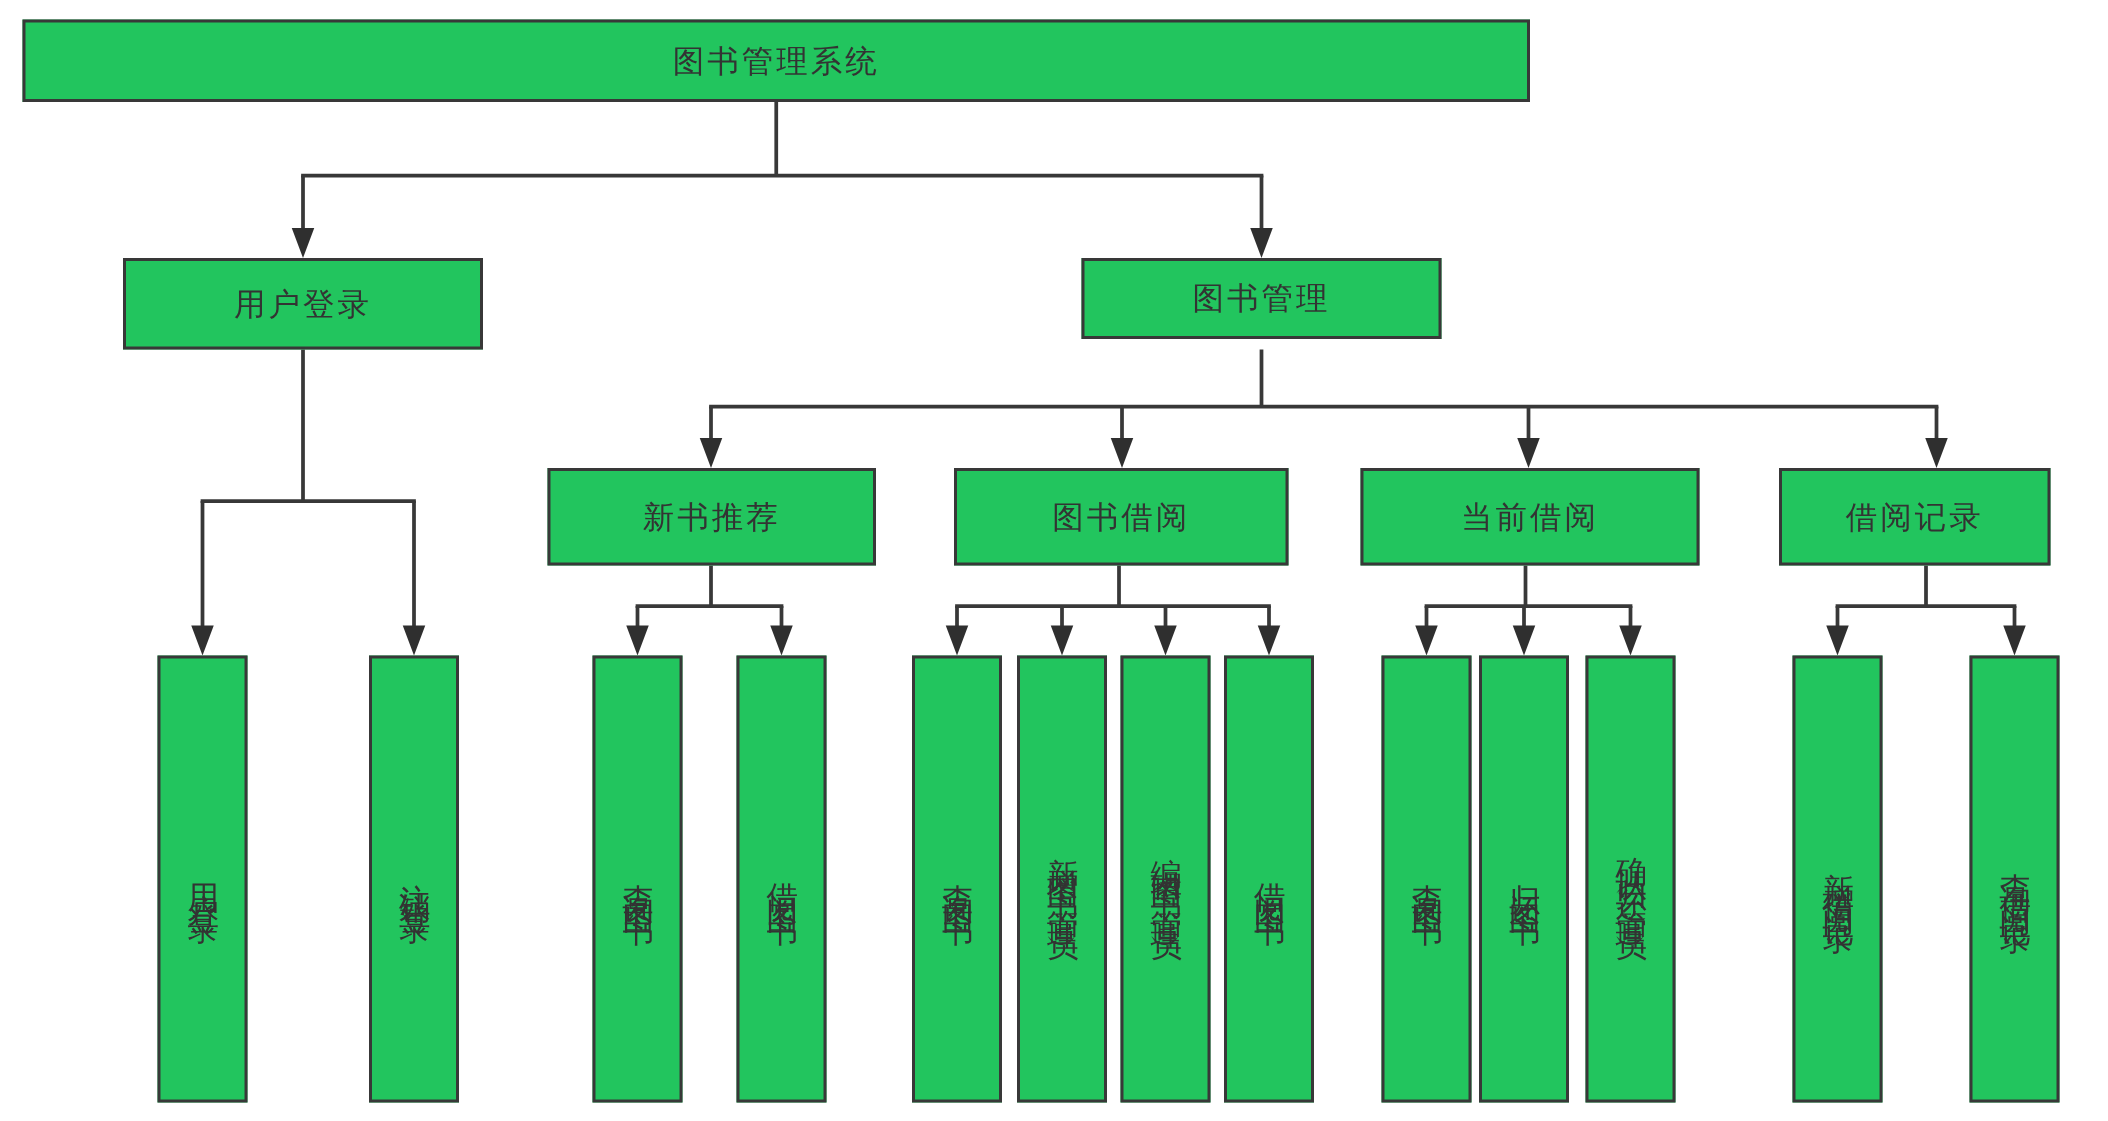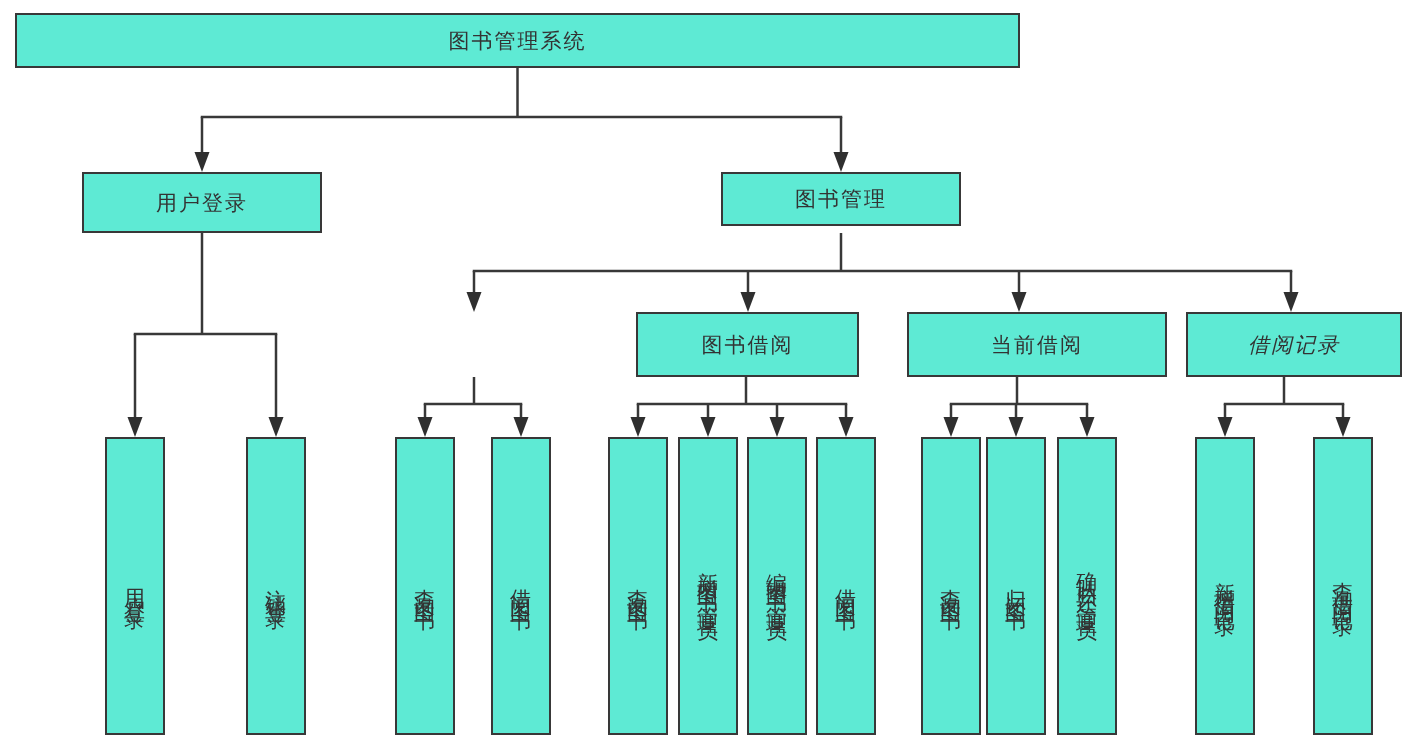--- a/index.html
+++ b/index.html
@@ -18,37 +18,37 @@
   #edges {
     position: absolute;
     left: 0; top: 0;
     width: 1405px;
     height: 747px;
   }
   .node {
     position: absolute;
     box-sizing: border-box;
     border: 2.5px solid #383838;
-    background: #5eead4;
+    background: #22c55e;
     color: #333333;
     display: flex;
     align-items: center;
     justify-content: center;
     font-size: 21px;
     letter-spacing: 2px;
     white-space: nowrap;
   }
   .node.root   { left: 15px;  top: 13px;  width: 1005px; height: 55px; }
   .node.l2a    { left: 82px;  top: 172px; width: 240px;  height: 61px; }
   .node.l2b    { left: 721px; top: 172px; width: 240px;  height: 54px; }
   .node.l3     { top: 312px; height: 65px; }
   .node.l3a    { left: 365px;  width: 219px; }
   .node.l3b    { left: 636px;  width: 223px; }
-  .node.l3c    { left: 907px;  width: 260px; }
-  .node.l3d    { left: 1186px; width: 216px; font-style: italic; }
+  .node.l3c    { left: 907px;  width: 226px; }
+  .node.l3d    { left: 1186px; width: 181px; }
   .node.leaf   { top: 437px; height: 298px; width: 60px; }
   .leaf-text {
     writing-mode: vertical-rl;
     text-orientation: mixed;
     letter-spacing: 7px;
     font-size: 21px;
     line-height: 1;
   }
   .watermark {
     position: absolute;
@@ -148,20 +148,23 @@
     <span>图书管理系统</span>
   </div>
 
   <div class="node l2a">
     <span>用户登录</span>
   </div>
   <div class="node l2b">
     <span>图书管理</span>
   </div>
 
+  <div class="node l3 l3a">
+    <span>新书推荐</span>
+  </div>
   <div class="node l3 l3b">
     <span>图书借阅</span>
   </div>
   <div class="node l3 l3c">
     <span>当前借阅</span>
   </div>
   <div class="node l3 l3d">
     <span>借阅记录</span>
   </div>
 

